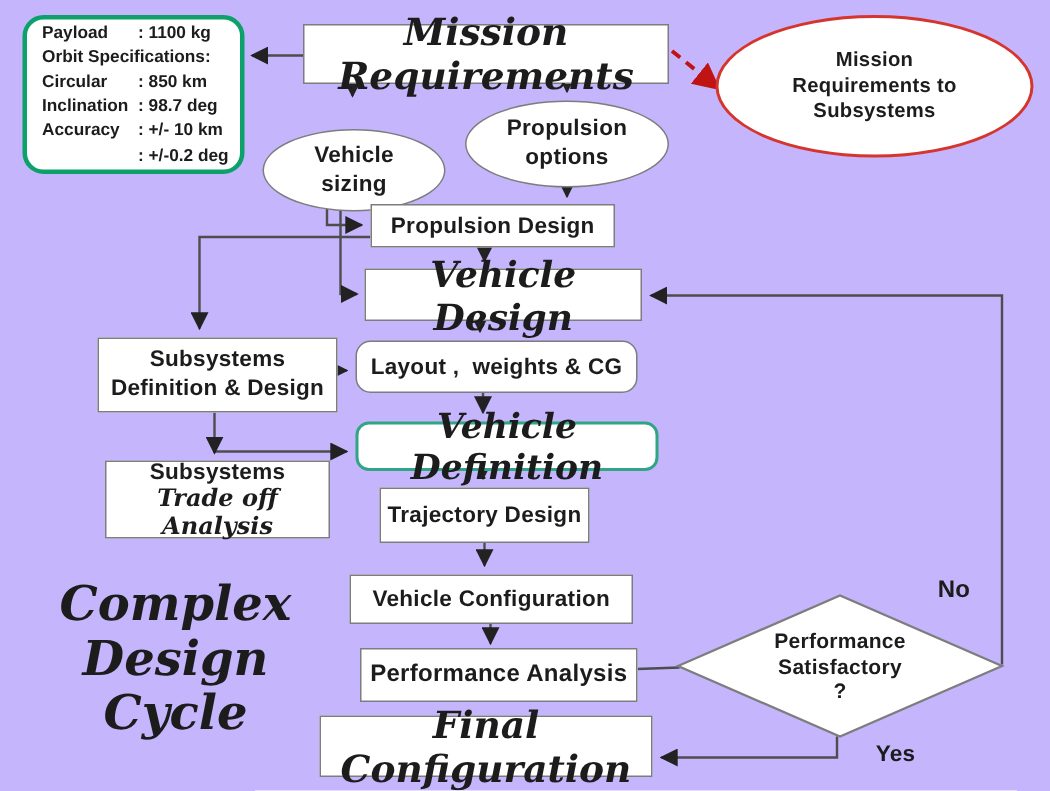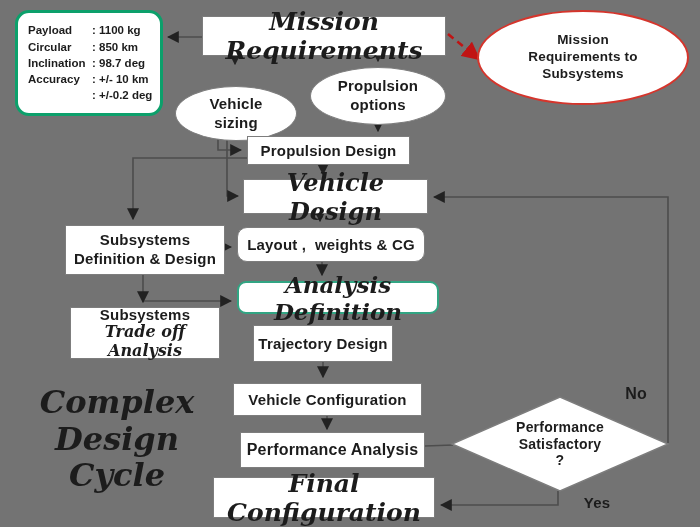--- a/index.html
+++ b/index.html
@@ -1,16 +1,16 @@
 <!DOCTYPE html>
 <html><head>
 <meta charset="utf-8">
 <style>
   html,body{margin:0;padding:0;background:#fff;}
-  #stage{position:relative;width:700px;height:527px;background:#737373;overflow:hidden;
+  #stage{position:relative;width:700px;height:527px;background:#c4b5fd;overflow:hidden;
          font-family:"Liberation Sans",sans-serif;text-decoration:underline;}
   svg.wires{position:absolute;left:0;top:0;z-index:1;}
   .node{position:absolute;z-index:2;background:#fff;border:1.5px solid #7d7d7d;
         display:flex;align-items:center;justify-content:center;text-align:center;
         box-sizing:border-box;color:#1c1c1c;}
   .sans{font-weight:700;letter-spacing:.2px;}
   .script{font-family:"DejaVu Serif",serif;font-style:italic;font-weight:700;}
   .ellipse{border-radius:50%;}
   .pre{white-space:pre-line;}
   .prewrap{white-space:pre-wrap;}
@@ -64,20 +64,23 @@
     </g>
     <path d="M448,34 L479,59" stroke="#c01414" stroke-width="2.6" stroke-dasharray="7 5" fill="none" marker-end="url(#arrRed)"></path>
   </svg>
 
   <div class="node spec" style="left:15px;top:10px;width:148px;height:106px;">
     <div class="row">
         <span class="lbl">Payload</span>
         <span>: 1100 kg</span>
       </div>
     <div class="row">
+        <span>Orbit Specifications:</span>
+      </div>
+    <div class="row">
         <span class="lbl">Circular</span>
         <span>: 850 km</span>
       </div>
     <div class="row">
         <span class="lbl">Inclination</span>
         <span>: 98.7 deg</span>
       </div>
     <div class="row">
         <span class="lbl">Accuracy</span>
         <span>: +/- 10 km</span>
@@ -103,21 +106,21 @@
   <div class="node sans" style="left:247px;top:136px;width:163px;height:29px;font-size:15px;">Propulsion Design</div>
 
   <div class="node script" style="left:243px;top:179px;width:185px;height:35px;font-size:24px;">Vehicle Design</div>
 
   <div class="node sans pre" style="left:65px;top:225px;width:160px;height:50px;font-size:15px;line-height:1.25;">Subsystems
 Definition &amp; Design</div>
 
   <div class="node sans prewrap" style="left:237px;top:227px;width:188px;height:35px;font-size:15px;border-radius:10px;">Layout ,  weights &amp; CG</div>
 
 
-  <div class="node greenbox script" style="left:237px;top:281px;width:202px;height:33px;font-size:23px;">Analysis Definition</div>
+  <div class="node greenbox script" style="left:237px;top:281px;width:202px;height:33px;font-size:23px;">Vehicle Definition</div>
 
   <div class="node caption" style="left:70px;top:307px;width:150px;height:52px;">
     <span class="sans" style="font-size:15px;">Subsystems</span>
     <span class="script" style="font-size:16px;">Trade off Analysis</span>
   </div>
 
   <div class="node sans" style="left:253px;top:325px;width:140px;height:37px;font-size:15px;">Trajectory Design</div>
 
   <div class="node sans" style="left:233px;top:383px;width:189px;height:33px;font-size:15px;">Vehicle Configuration</div>
 

